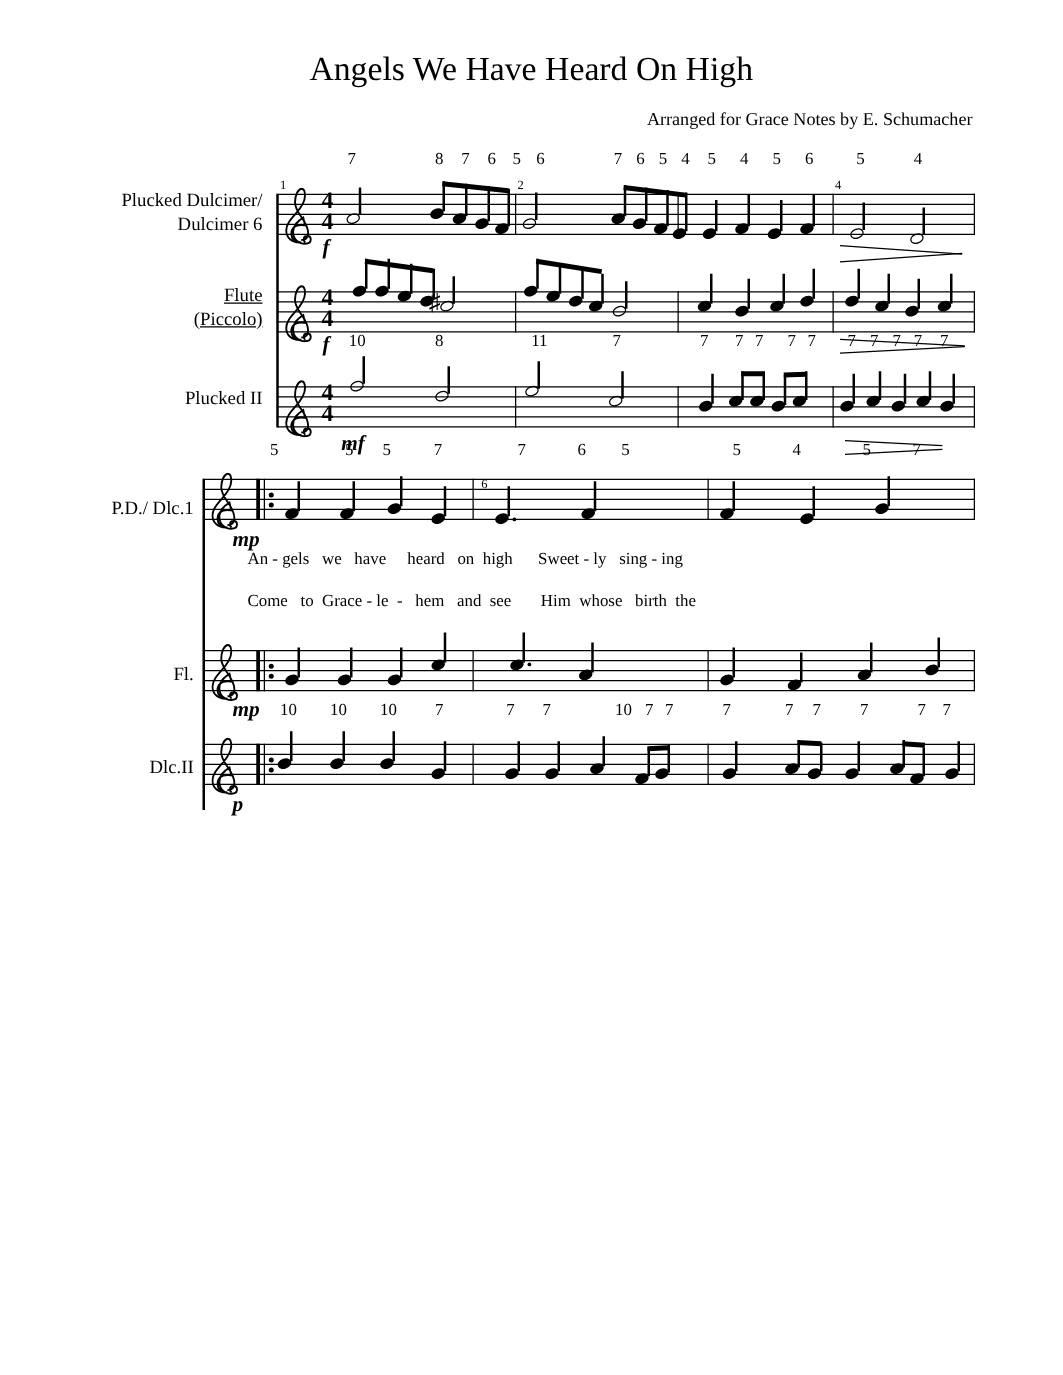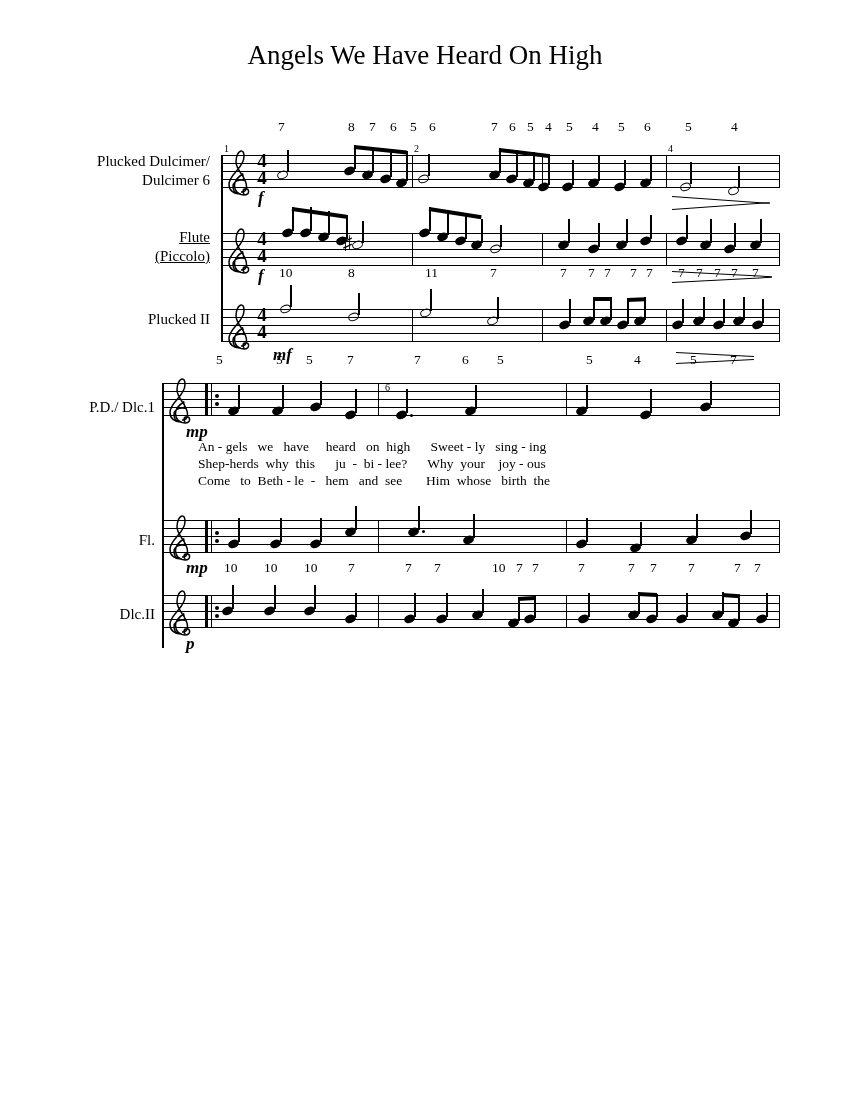--- a/index.html
+++ b/index.html
@@ -54,20 +54,21 @@
 
   .repeatdots{position:absolute;}
   .repeatdots i{position:absolute;width:4px;height:4px;border-radius:50%;background:#000;display:block;}
 </style>
 </head>
 <body>
 
 <div class="sheet">
 
   <div class="title">Angels We Have Heard On High</div>
+  <div class="arranger">Arranged for Grace Notes by E. Schumacher</div>
 
   <div class="instr-label" style="left:40px;top:152px;width:170px;">
     <div>Plucked Dulcimer/</div>
     <div>Dulcimer 6</div>
   </div>
 
   <div class="tabnum" style="left:278px;top:119px;">7</div>
   <div class="tabnum" style="left:348px;top:119px;">8</div>
   <div class="tabnum" style="left:369px;top:119px;">7</div>
   <div class="tabnum" style="left:390px;top:119px;">6</div>
@@ -368,22 +369,21 @@
   <div class="stem" style="left:475px;top:385px;height:24px;"></div>
 
   <div class="nh" style="left:576px;top:407px;"></div>
   <div class="stem" style="left:586px;top:385px;height:24px;"></div>
   <div class="nh" style="left:640px;top:411px;"></div>
   <div class="stem" style="left:650px;top:389px;height:24px;"></div>
   <div class="nh" style="left:700px;top:403px;"></div>
   <div class="stem" style="left:710px;top:381px;height:24px;"></div>
 
   <div class="lyrics" style="left:198px;top:439px;">An - gels   we   have     heard   on  high      Sweet - ly   sing - ing</div>
-  <div class="lyrics" style="left:198px;top:456px;">Shep-herds  why  this      ju  -  bi - lee?      Why  your    joy - ous</div>
-  <div class="lyrics" style="left:198px;top:473px;">Come   to  Beth - le  -   hem   and  see       Him  whose   birth  the</div>
+  <div class="lyrics" style="left:198px;top:473px;">Come   to  Grace - le  -   hem   and  see       Him  whose   birth  the</div>
 
   <div class="instr-label" style="left:40px;top:531px;width:115px;">
     <div>Fl.</div>
   </div>
 
   <div class="staff" style="left:163px;top:520px;width:617px;height:33px;">
     <div class="line" style="top:0px;width:617px;"></div>
     <div class="line" style="top:8px;width:617px;"></div>
     <div class="line" style="top:16px;width:617px;"></div>
     <div class="line" style="top:24px;width:617px;"></div>

